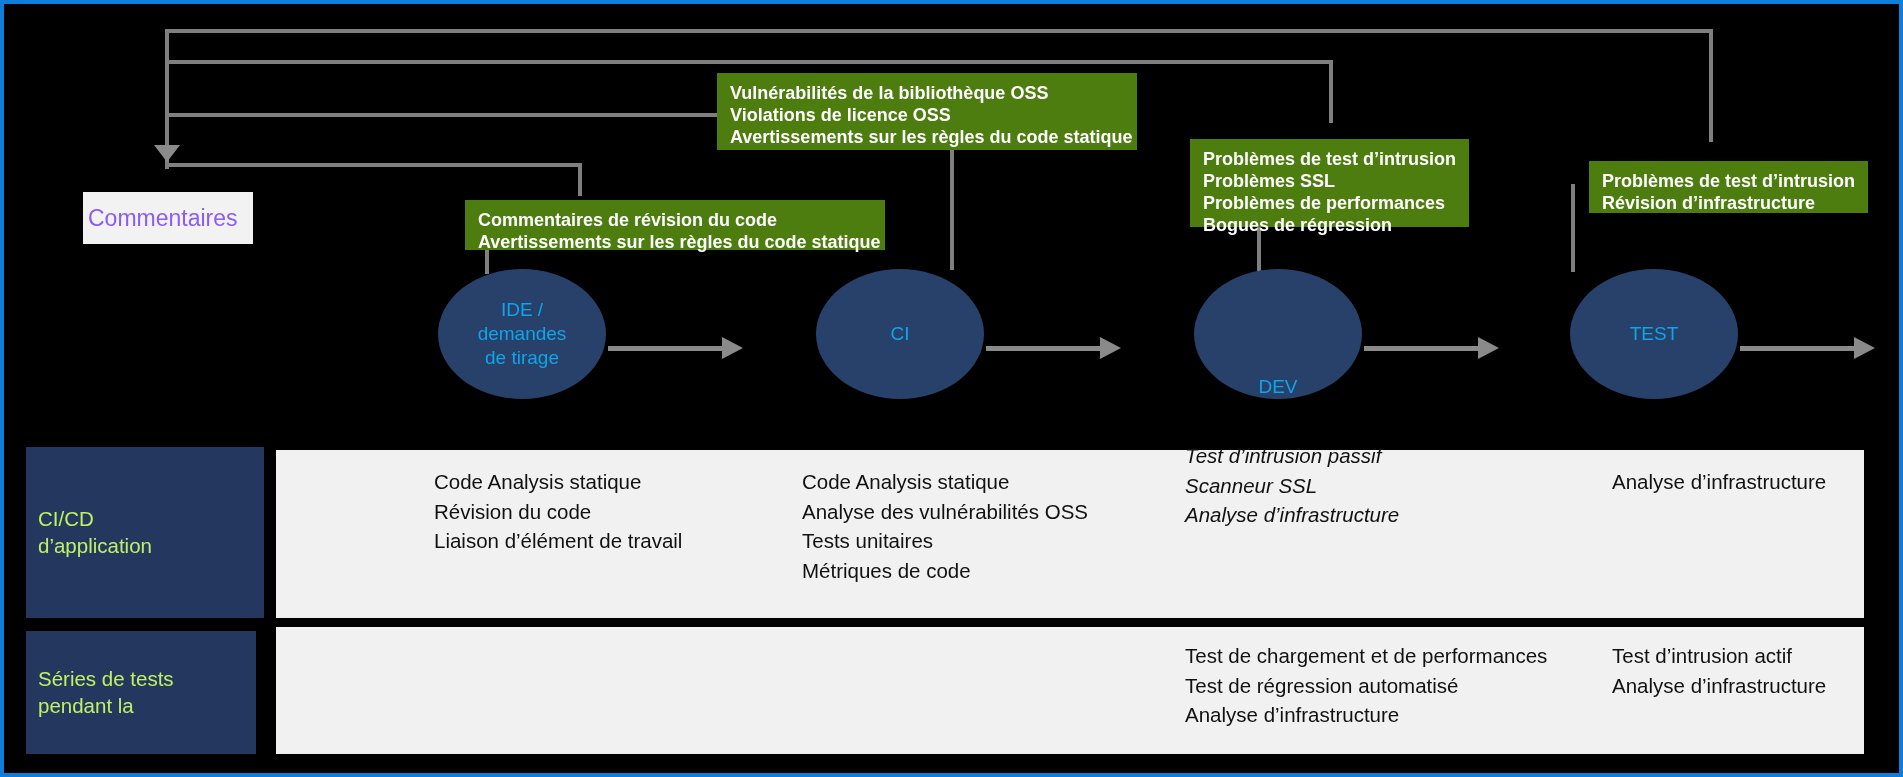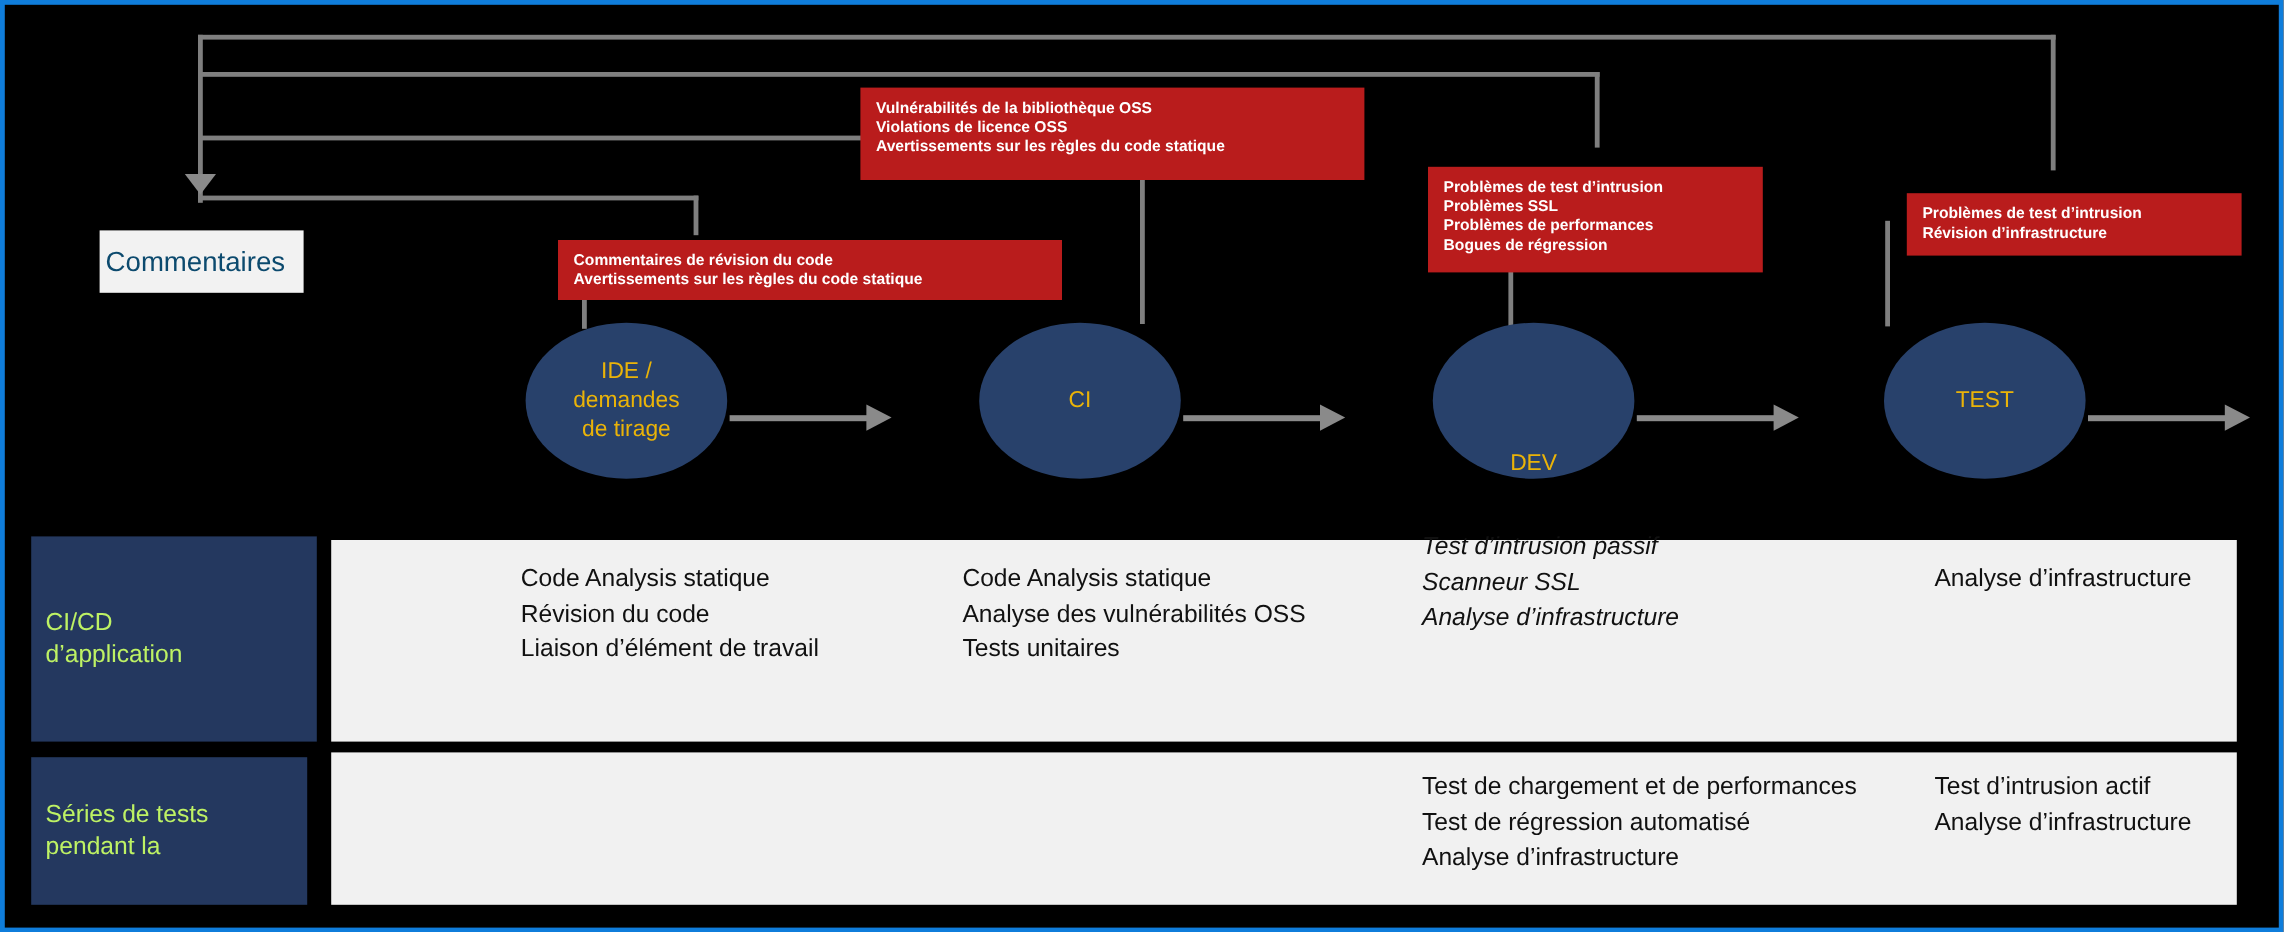--- a/index.html
+++ b/index.html
@@ -30,48 +30,48 @@
     width: 0; height: 0;
     border-left: 13px solid transparent;
     border-right: 13px solid transparent;
     border-top: 17px solid #8a8a8a;
   }
 
   
   .feedback-box {
     position: absolute;
     background: #f2f2f2;
-    color: #0c4a6e;
+    color: #8b5cf6;
     font-size: 23px;
     display: flex;
     align-items: center;
     padding-left: 5px;
     box-sizing: border-box;
   }
 
   
   .callout {
     position: absolute;
-    background: #b91c1c;
+    background: #4d7c0f;
     color: #ffffff;
-    font-size: 13px;
+    font-size: 18px;
     font-weight: bold;
     line-height: 1.23;
     padding: 9px 13px 9px 13px;
     box-sizing: border-box;
     white-space: nowrap;
   }
   .callout div { white-space: nowrap; }
 
   
   .node {
     position: absolute;
     border-radius: 50%;
     background: #28416b;
-    color: #eab308;
+    color: #0ea5e9;
     display: flex;
     flex-direction: column;
     align-items: center;
     justify-content: center;
     font-size: 19px;
     line-height: 1.28;
     text-align: center;
   }
   .flow-arrow {
     position: absolute;
@@ -198,20 +198,21 @@
 
   <div class="cell" style="left:430px; top:463px;">
     <div>Code Analysis statique</div>
     <div>Révision du code</div>
     <div>Liaison d’élément de travail</div>
   </div>
   <div class="cell" style="left:798px; top:463px;">
     <div>Code Analysis statique</div>
     <div>Analyse des vulnérabilités OSS</div>
     <div>Tests unitaires</div>
+    <div>Métriques de code</div>
   </div>
   <div class="cell" style="left:1181px; top:437px;font-style:italic;">
     <div>Test d’intrusion passif</div>
     <div>Scanneur SSL</div>
     <div>Analyse d’infrastructure</div>
   </div>
   <div class="cell" style="left:1608px; top:463px;">
     <div>Analyse d’infrastructure</div>
   </div>
 

